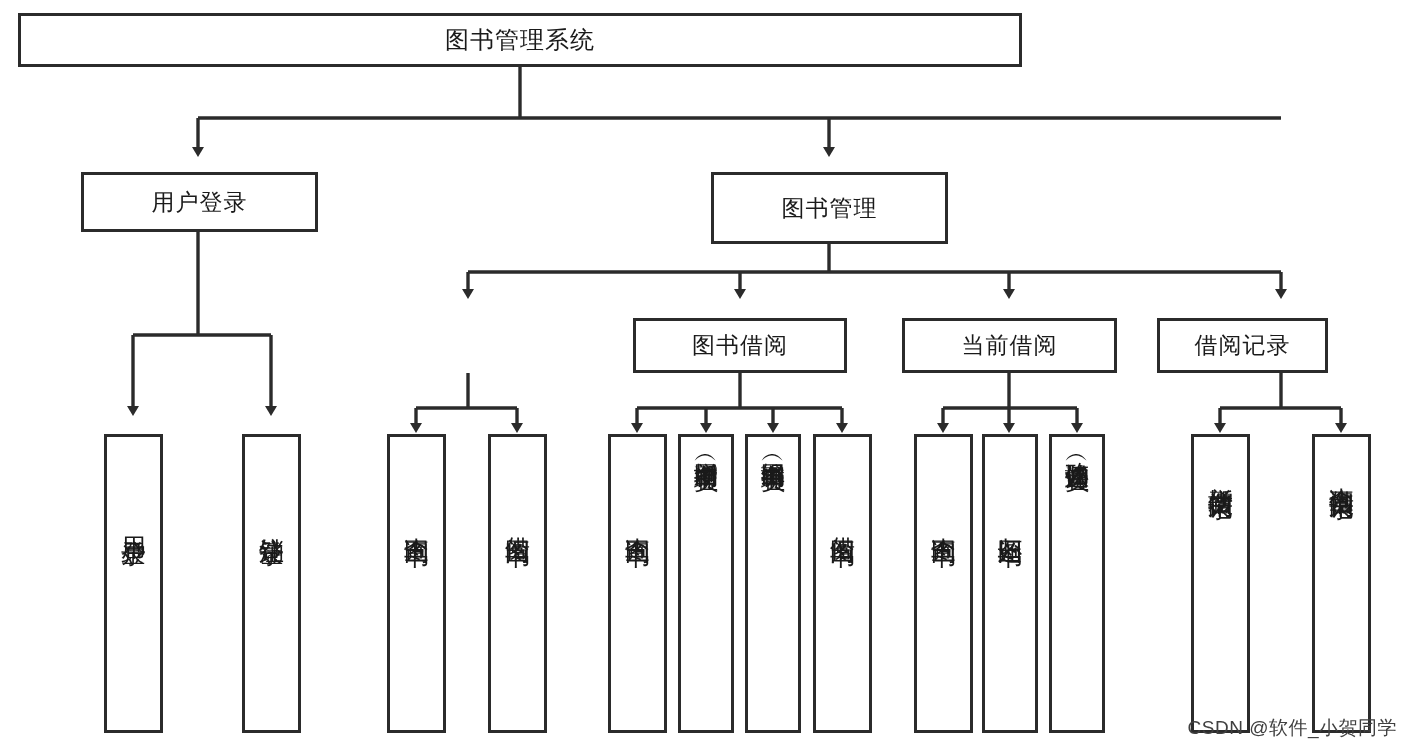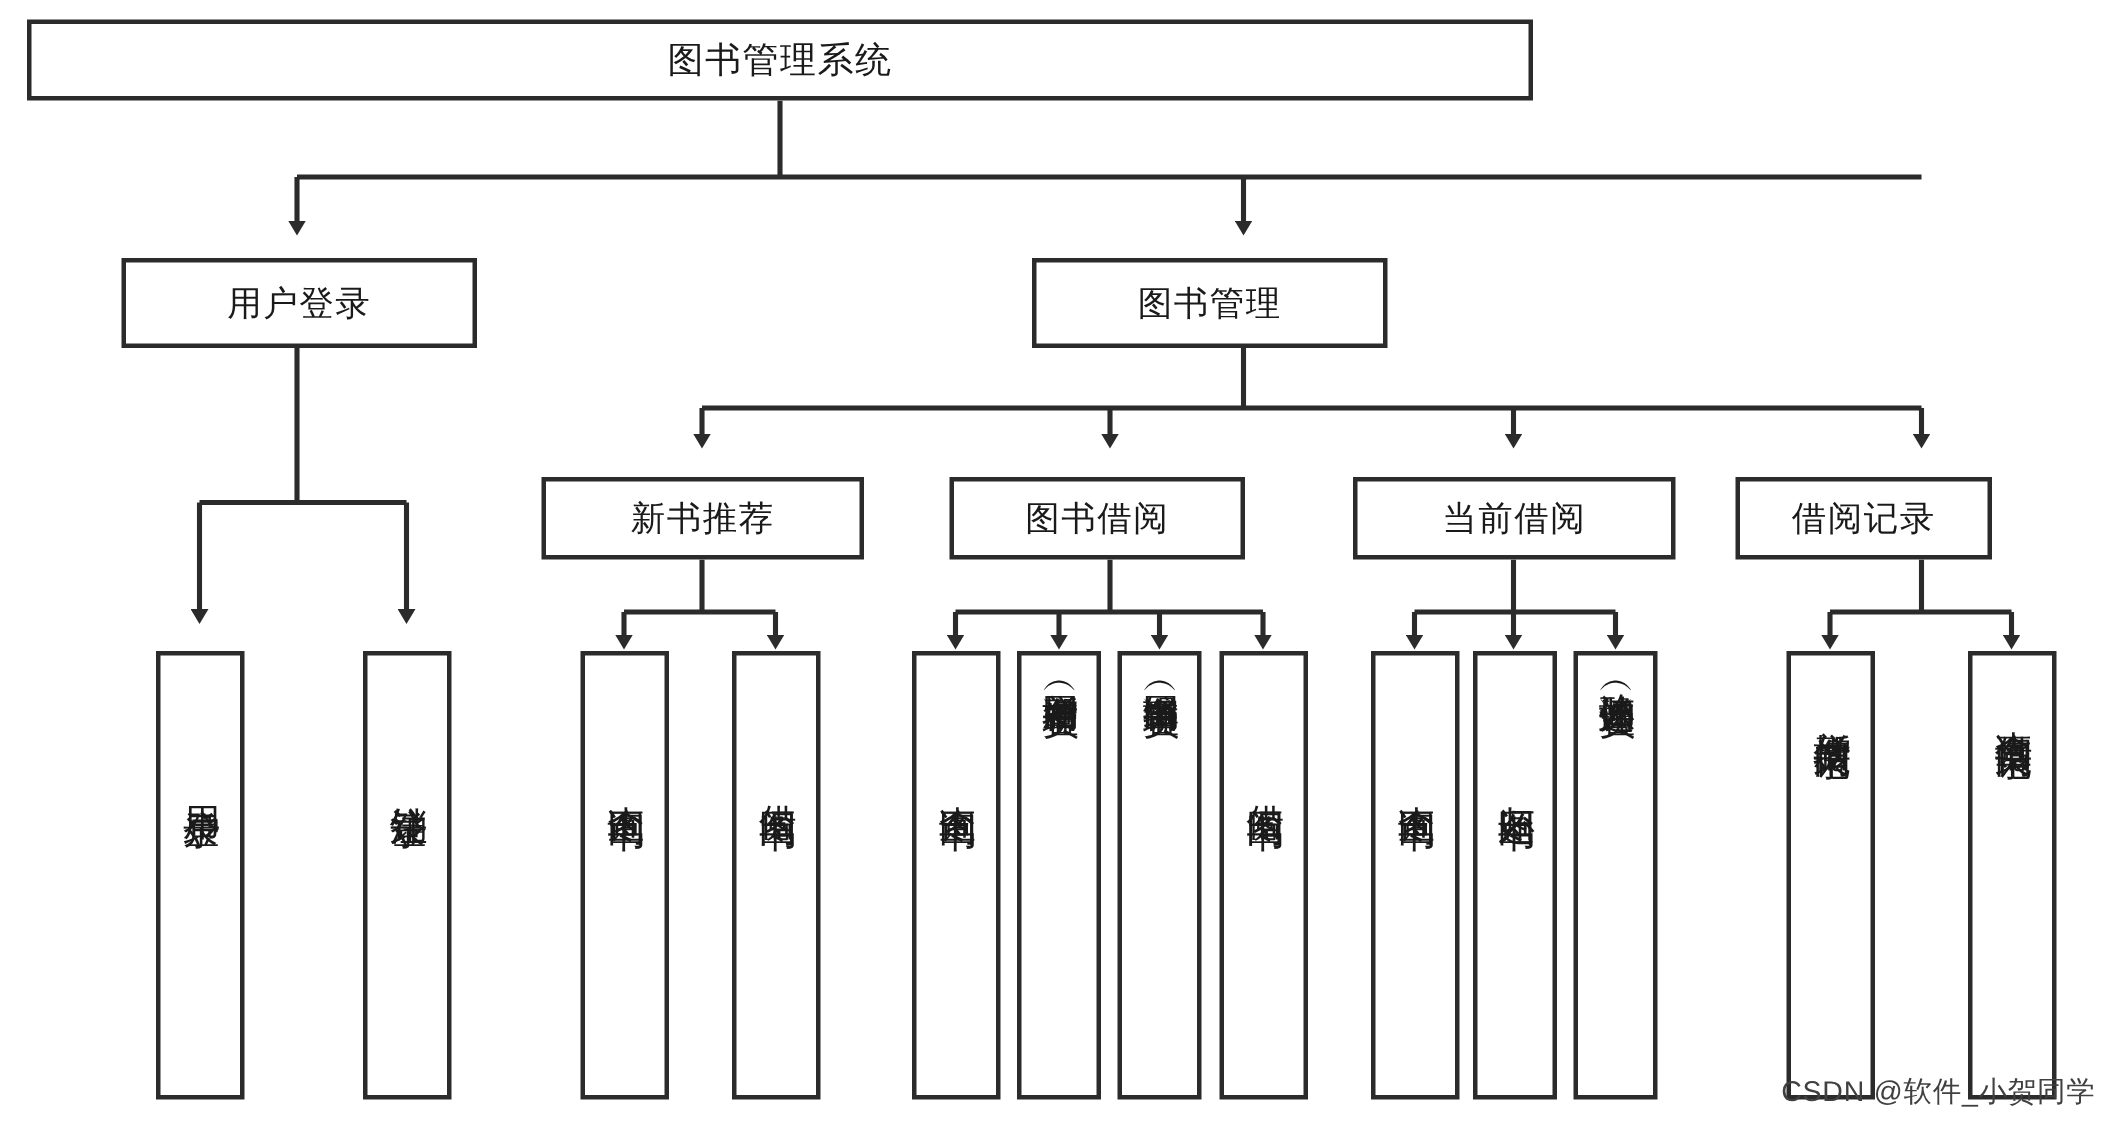--- a/index.html
+++ b/index.html
@@ -126,29 +126,26 @@
   </svg>
 
   <div class="node h" id="root-node" style="left:18px; top:13px; width:1004px; height:54px;">
     <span>图书管理系统</span>
   </div>
 
   <div class="node h" style="left:81px; top:172px; width:237px; height:60px;">
     <span>用户登录</span>
   </div>
 
-  <div class="node h" style="left:688px; top:172px; width:237px; height:60px;">
+  <div class="node h" style="left:711px; top:172px; width:237px; height:72px;">
     <span>图书管理</span>
   </div>
 
-  <div class="node h" style="left:361px; top:318px; width:215px; height:55px;">
-    <span>新书推荐</span>
-  </div>
-
-  <div class="node h" style="left:633px; top:318px; width:197px; height:55px;">
+
+  <div class="node h" style="left:633px; top:318px; width:214px; height:55px;">
     <span>图书借阅</span>
   </div>
 
   <div class="node h" style="left:902px; top:318px; width:215px; height:55px;font-family:Liberation Serif, serif;">
     <span>当前借阅</span>
   </div>
 
   <div class="node h" style="left:1157px; top:318px; width:171px; height:55px;">
     <span>借阅记录</span>
   </div>

